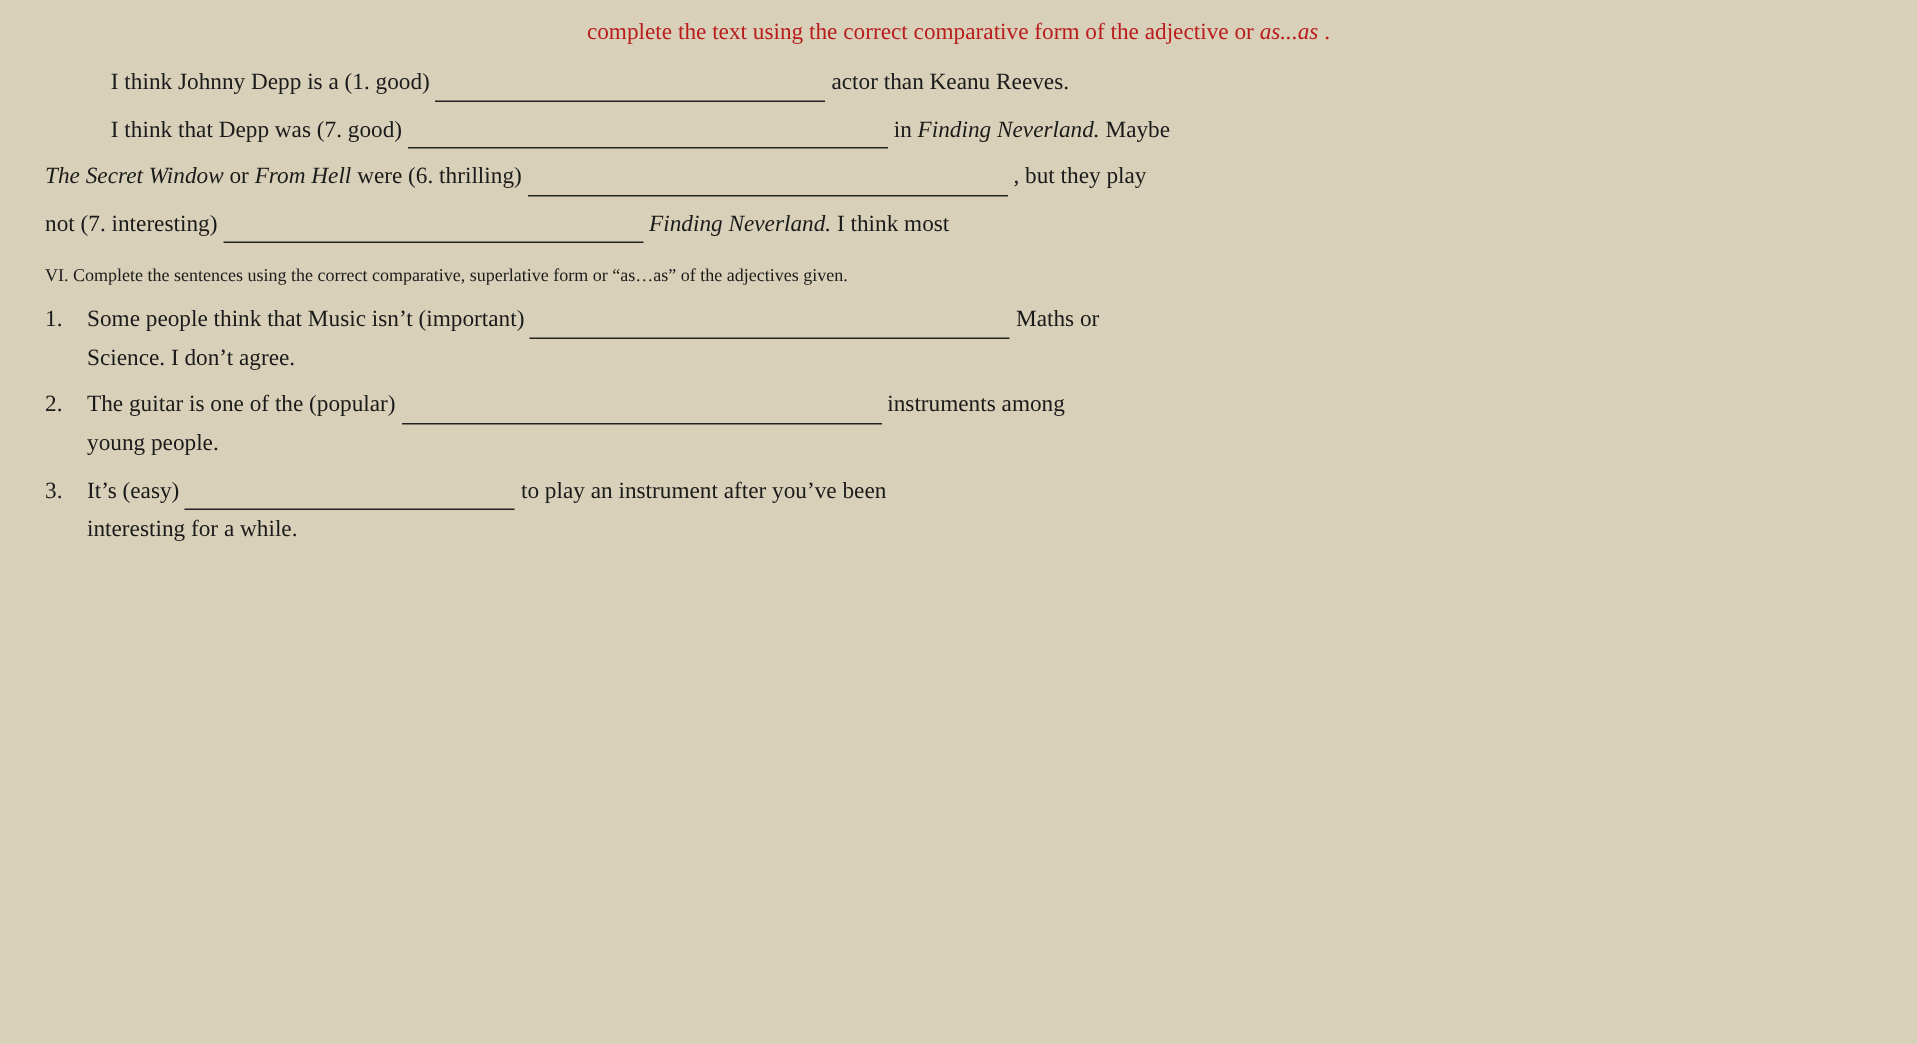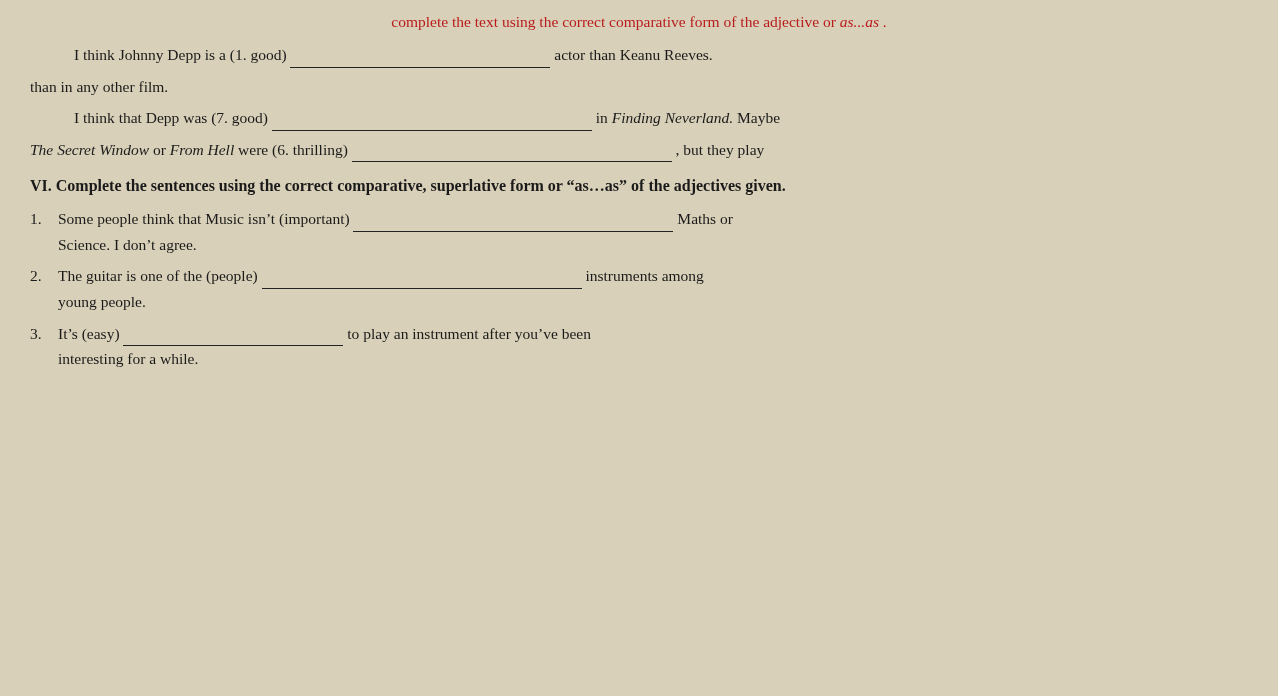--- a/index.html
+++ b/index.html
@@ -64,22 +64,22 @@
 
     em {
       font-style: italic;
     }
 
     .section-vi {
       margin-top: 10px;
     }
 
     .section-vi-title {
-      font-weight: bold;
-      font-size: 16px;
+      font-weight: normal;
+      font-size: 12px;
       text-align: justify;
       margin-bottom: 8px;
       line-height: 1.5;
     }
 
     .exercise-list {
       list-style: none;
       padding: 0;
       margin: 0;
     }
@@ -113,37 +113,39 @@
 
   <div class="paragraph">
     <span class="indent"></span>
     <span>I think Johnny Depp is a (1. good)</span>
     <span class="blank blank-long"></span>
     <span>actor than Keanu Reeves.</span>
   </div>
 
 
 
-  <div class="paragraph">
-    <span>than in any other film.</span>
-  </div>
 
   <div class="paragraph">
     <span class="indent"></span>
     <span>I think that Depp was (7. good) </span>
     <span class="blank blank-xl"></span>
     <span> in <em>Finding Neverland.</em>  Maybe</span>
   </div>
 
   <div class="paragraph">
     <span><em>The Secret Window</em> or <em>From Hell</em> were (6. thrilling) </span>
     <span class="blank blank-xl"></span>
     <span>, but they play</span>
   </div>
 
+  <div class="paragraph">
+    <span>not  (7.  interesting) </span>
+    <span class="blank" style="min-width:280px;"></span>
+    <span> <em>Finding  Neverland.</em>  I  think  most</span>
+  </div>
 
 
 </div>
 
 <div class="section-vi">
 
   <div class="section-vi-title">VI. Complete the sentences using the correct comparative, superlative form or “as…as” of the adjectives given.</div>
 
   <ol class="exercise-list">
 
@@ -154,21 +156,21 @@
         <span class="blank blank-xl"></span>
         <span>Maths or</span>
         <br>
         <span>Science. I don’t agree.</span>
       </div>
     </li>
 
     <li class="exercise-item">
       <span class="item-number">2.</span>
       <div class="item-content">
-        <span>The guitar is one of the (people)</span>
+        <span>The guitar is one of the (popular)</span>
         <span class="blank blank-xl"></span>
         <span>instruments among</span>
         <br>
         <span>young people.</span>
       </div>
     </li>
 
     <li class="exercise-item">
       <span class="item-number">3.</span>
       <div class="item-content">

